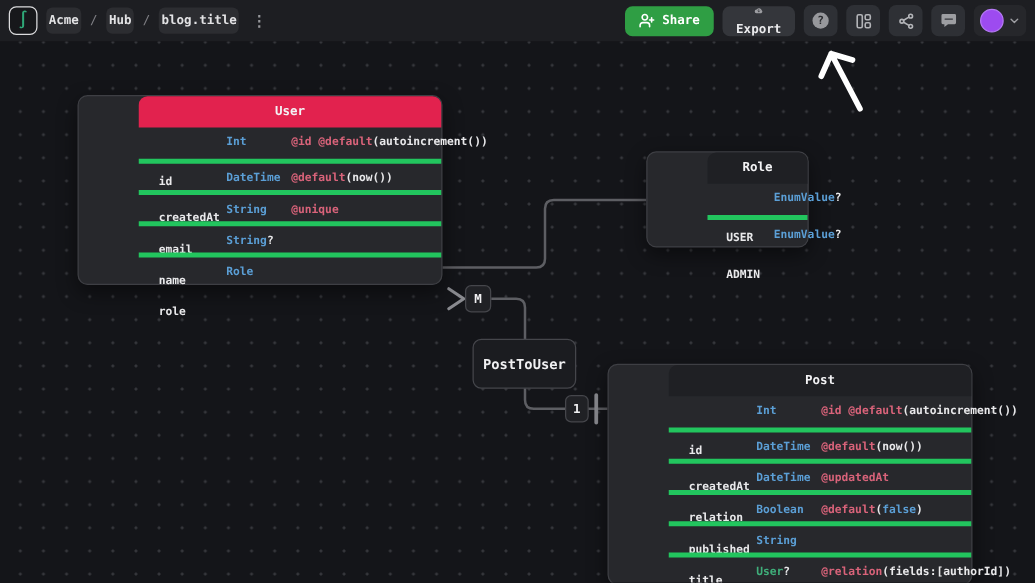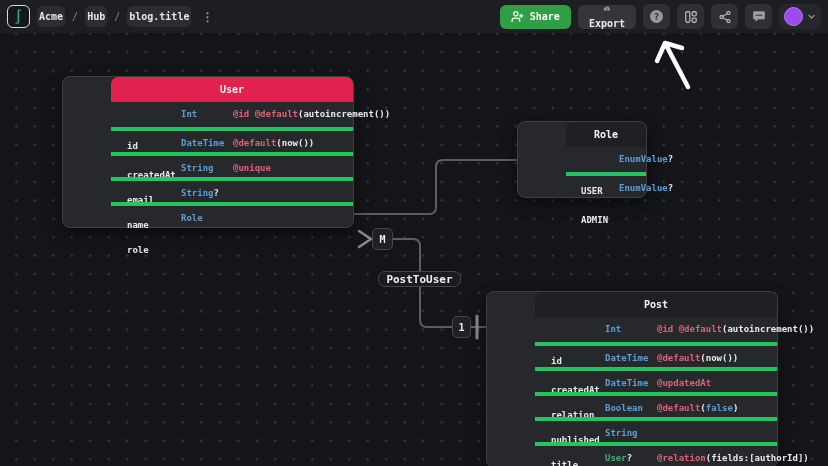--- a/index.html
+++ b/index.html
@@ -59,21 +59,21 @@
   .model.post { left:486px; top:291px; }
 
   
   .edges { position:absolute; left:0; top:0; z-index:1; }
   .overlay-top { position:absolute; left:0; top:0; z-index:6; pointer-events:none; }
   .marker-box { position:absolute; background:#202125; border:1.5px solid #45464b; border-radius:5px;
     color:#f0f0f2; font-weight:bold; font-size:10px; display:flex; align-items:center;
     justify-content:center; z-index:3; }
   .m-box { left:372px; top:228px; width:21px; height:22px; }
   .one-box { left:452px; top:316px; width:19px; height:22px; }
-  .relation-label { position:absolute; left:378px; top:271px; width:83px; height:16px;
+  .relation-label { position:absolute; left:378px; top:271px; width:83px; height:40px;
     background:#1b1c20; border:1.5px solid #45464b; border-radius:7px; color:#f0f0f2;
     font-weight:bold; font-size:11px; display:flex; align-items:center; justify-content:center;
     z-index:3; cursor:pointer; }
 </style>
 </head>
 <body>
 
 <div class="canvas"></div>
 
 <svg class="edges" width="828" height="466" viewBox="0 0 828 466">

